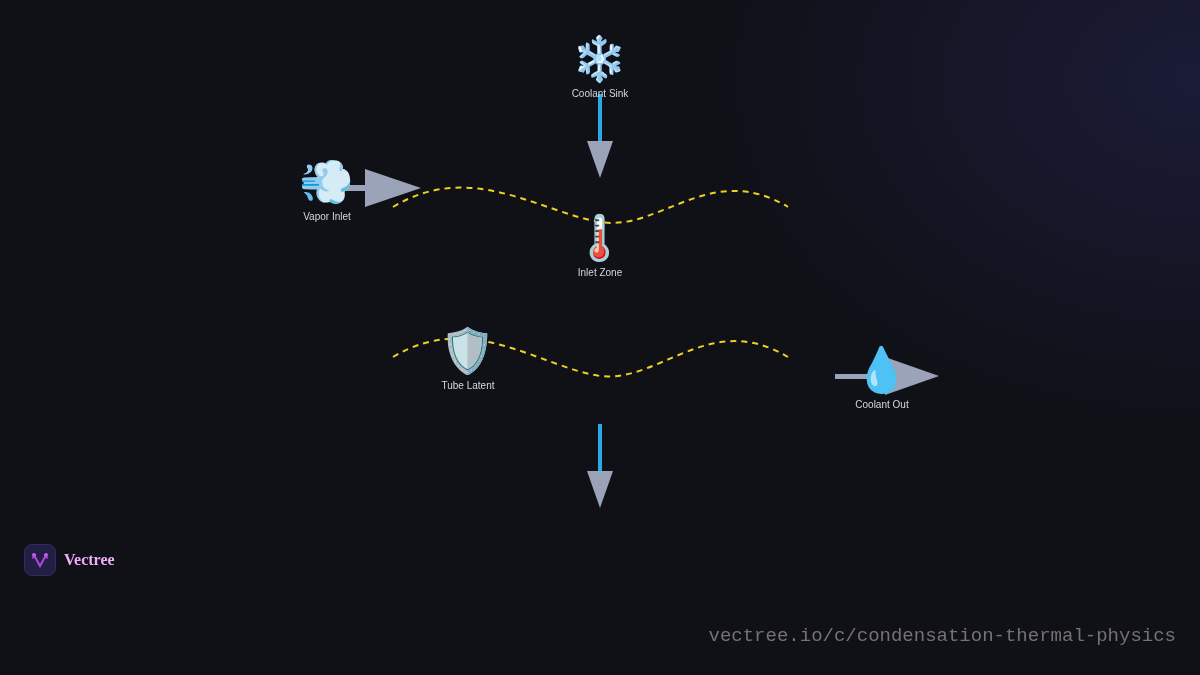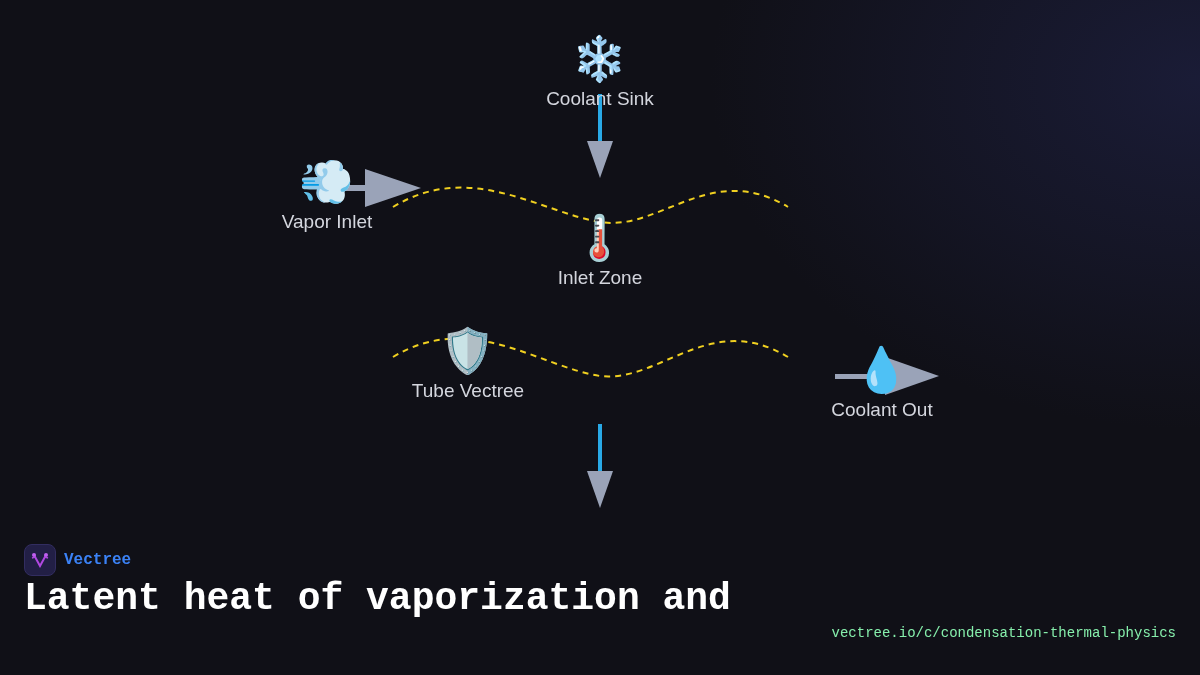--- a/index.html
+++ b/index.html
@@ -15,42 +15,42 @@
       pointer-events: none;
     }
     #diagram { position: absolute; left: 0; top: 0; }
     .node { position: absolute; transform: translateX(-50%); text-align: center; }
     .node .emoji {
       display: block; font-size: 44px; line-height: 50px;
       font-family: "DejaVu Sans", sans-serif;
     }
     .node .label {
       display: block; margin-top: 4px;
-      font-size: 19px; color: #d4d6de; white-space: nowrap; text-align: center;
+      font-size: 10px; color: #d4d6de; white-space: nowrap; text-align: center;
     }
     .brand {
       position: absolute; left: 24px; top: 544px; display: flex; align-items: center; gap: 8px;
     }
     .logo {
       width: 32px; height: 32px; border-radius: 8px;
       background: #221f45; border: 1px solid #322d60;
       box-sizing: border-box; display: flex; align-items: center; justify-content: center;
     }
     .brand-name {
-      font-family: Liberation Mono, monospace; font-weight: bold;
-      color: #3b82f6; font-size: 16px; text-align: center;
+      font-family: Liberation Serif, serif; font-weight: bold;
+      color: #f0abfc; font-size: 16px; text-align: center;
     }
     .title {
       position: absolute; left: 24px; top: 582px; margin: 0;
       font-family: "Liberation Mono", monospace; font-weight: bold;
       color: #ffffff; font-size: 38px; line-height: 33px; letter-spacing: 0px;
     }
     .url {
       position: absolute; right: 24px; top: 625px;
-      font-family: "Liberation Mono", monospace; color: #86efac; font-size: 14px;
+      font-family: "Liberation Mono", monospace; color: #737373; font-size: 19px;
     }
   </style>
 </head>
 <body>
 
 <div class="bg-glow"></div>
 
 <svg id="diagram" width="1200" height="675">
 
   <path d="M393,207 C470,160 540,212 600,222 C660,232 710,160 788,207" fill="none" stroke="#f0d020" stroke-width="2" stroke-dasharray="6,5"></path>
@@ -85,37 +85,37 @@
     <div class="node" style="left: 327px; top: 157px;">
       <span class="emoji">💨</span>
       <span class="label">Vapor Inlet</span>
     </div>
     <div class="node" style="left: 600px; top: 213px;">
       <span class="emoji">🌡️</span>
       <span class="label">Inlet Zone</span>
     </div>
     <div class="node" style="left: 468px; top: 326px;">
       <span class="emoji">🛡️</span>
-      <span class="label">Tube Vectree</span>
+      <span class="label">Tube Latent</span>
     </div>
     <div class="node" style="left: 882px; top: 345px;">
       <span class="emoji">💧</span>
       <span class="label">Coolant Out</span>
     </div>
   </div>
 
 <div class="brand">
   <div class="logo">
     <svg width="18" height="16" viewBox="0 0 18 16">
       <path d="M3,3 L9,14 L15,3" fill="none" stroke="#b048e0" stroke-width="2"></path>
       <circle cx="3" cy="3" r="2" fill="#c060f0"></circle>
       <circle cx="15" cy="3" r="2" fill="#c060f0"></circle>
       <path d="M1,6 L4,5 M17,6 L14,5" stroke="#b048e0" stroke-width="1.5"></path>
     </svg>
   </div>
   <span class="brand-name">Vectree</span>
 </div>
 
 <h1 class="title">
-  <span>Latent heat of vaporization and</span><br>
+  <br>
 </h1>
 
 <div class="url">vectree.io/c/condensation-thermal-physics</div>
 
 </body></html>

